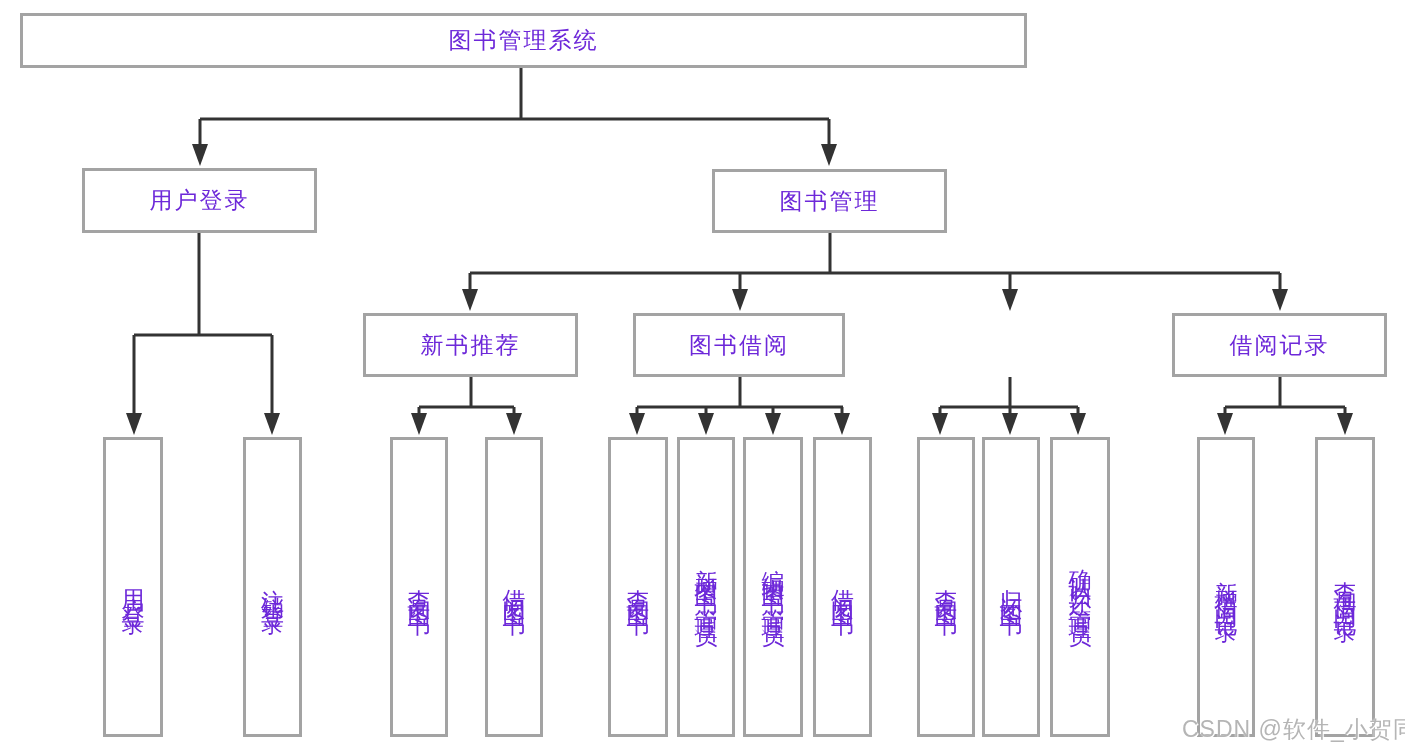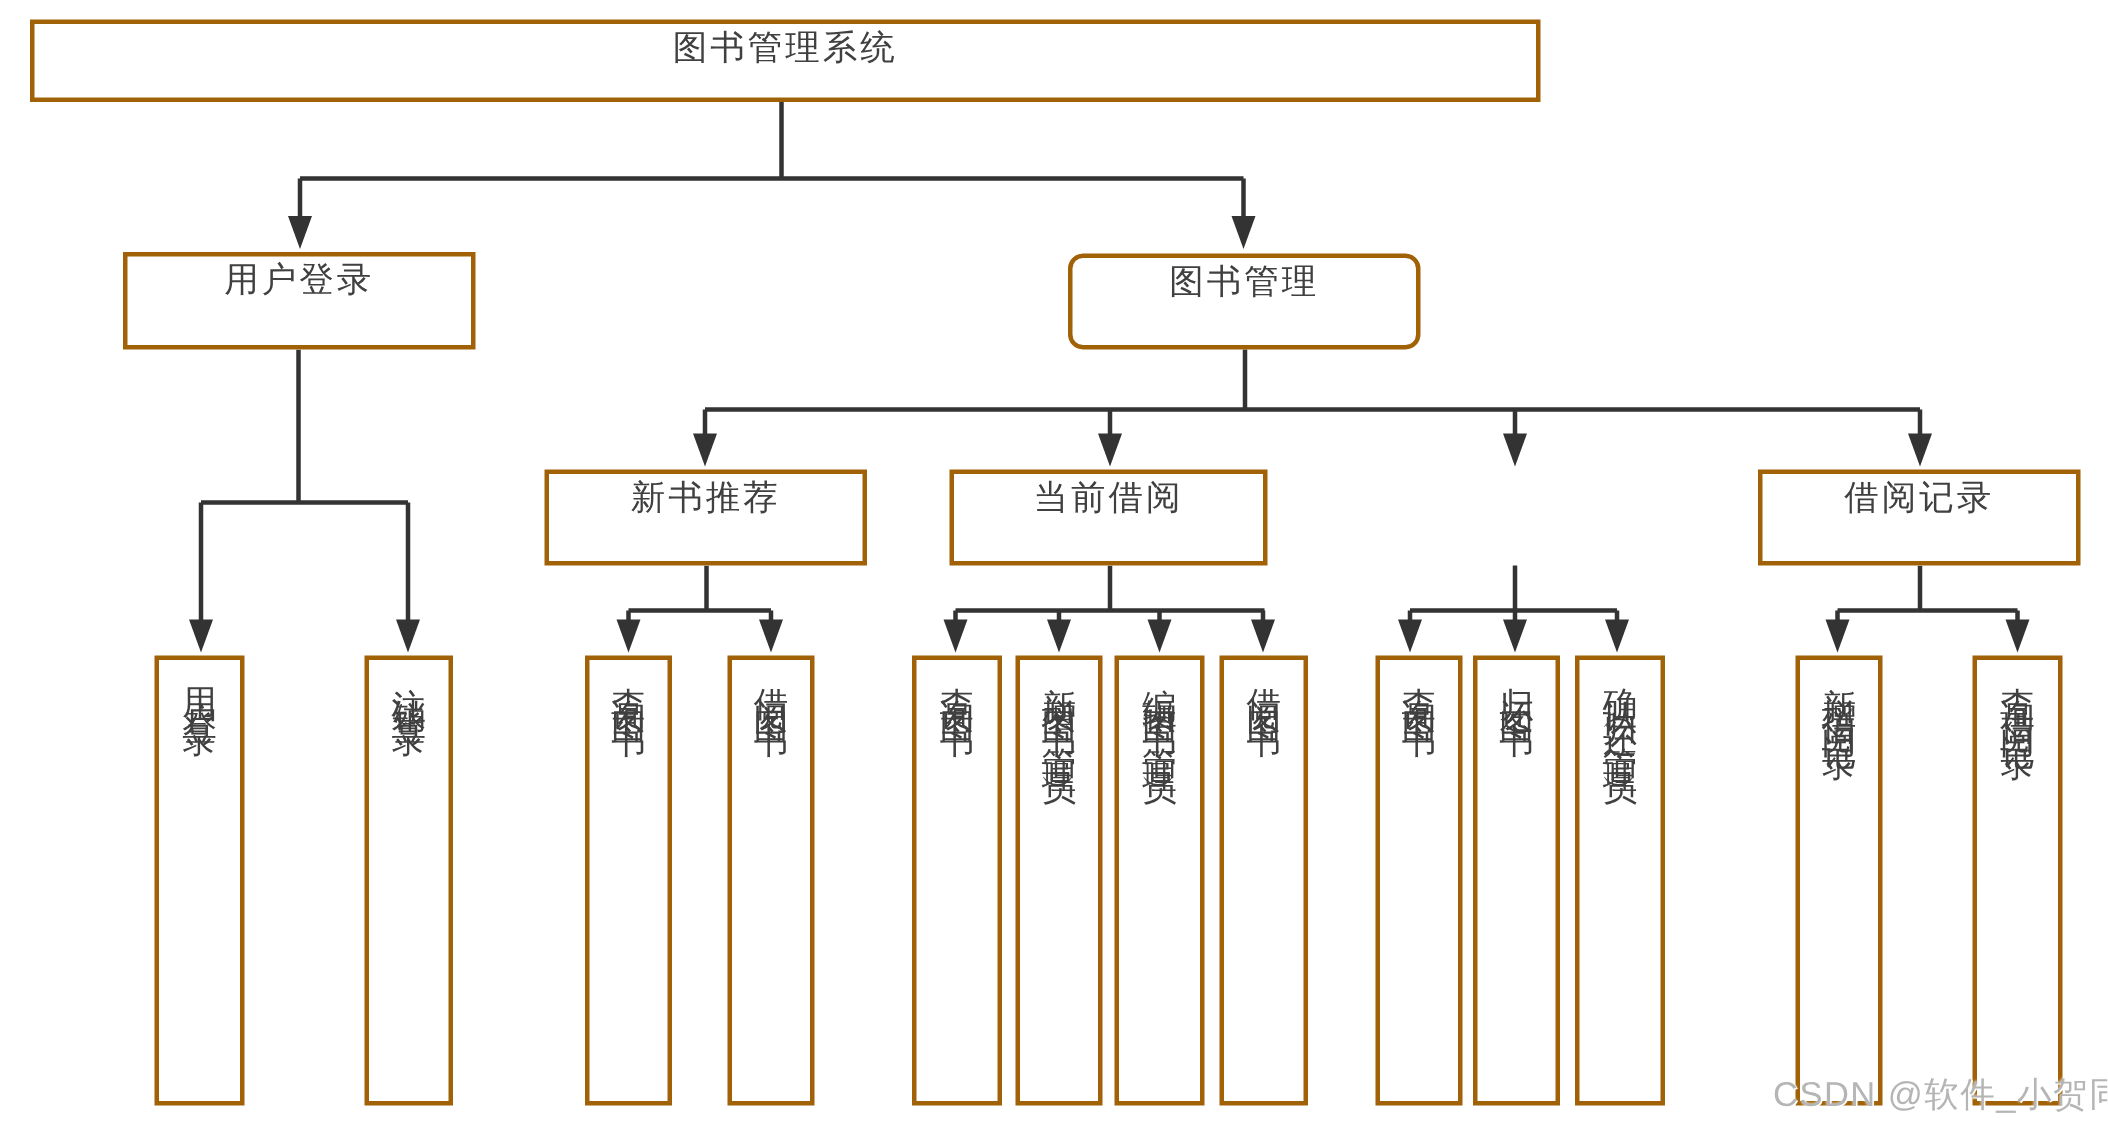--- a/index.html
+++ b/index.html
@@ -8,43 +8,43 @@
     width: 1405px;
     height: 747px;
     background: #ffffff;
     font-family: "Liberation Sans", sans-serif;
     overflow: hidden;
   }
   #wires { position: absolute; left: 0; top: 0; width: 1405px; height: 747px; }
   .node {
     position: absolute;
     box-sizing: border-box;
-    border: 3px solid #a16207;
+    border: 3px solid #a3a3a3;
     background: #ffffff;
     display: flex;
-    align-items: flex-start;
+    align-items: center;
     justify-content: center;
-    color: #404040;
+    color: #6d28d9;
   }
   .hlabel {
     font-size: 23px;
     letter-spacing: 2px;
     white-space: nowrap;
   }
   .vlabel {
     writing-mode: vertical-rl;
     font-size: 23px;
     letter-spacing: 8px;
     line-height: 1;
     white-space: nowrap;
   }
   
   .n-root   { left: 20px;  top: 13px;  width: 1007px; height: 55px; }
   .n-l2a    { left: 82px;  top: 168px; width: 235px;  height: 65px; }
-  .n-l2b    { left: 712px; top: 169px; width: 235px;  height: 64px; border-radius: 10px; }
+  .n-l2b    { left: 712px; top: 169px; width: 235px;  height: 64px; }
   .n-l3a    { left: 363px; top: 313px; width: 215px;  height: 64px; }
   .n-l3b    { left: 633px; top: 313px; width: 212px;  height: 64px; }
   .n-l3c    { left: 901px; top: 313px; width: 217px;  height: 64px; }
   .n-l3d    { left: 1172px;top: 313px; width: 215px;  height: 64px; }
   .leaf     { top: 437px; height: 300px; }
   .n-g1a { left: 103px;  width: 60px; }
   .n-g1b { left: 243px;  width: 59px; }
   .n-g2a { left: 390px;  width: 58px; }
   .n-g2b { left: 485px;  width: 58px; }
   .n-g3a { left: 608px;  width: 60px; }
@@ -117,21 +117,21 @@
     <span class="hlabel">用户登录</span>
   </div>
   <div class="node n-l2b">
     <span class="hlabel">图书管理</span>
   </div>
 
   <div class="node n-l3a">
     <span class="hlabel">新书推荐</span>
   </div>
   <div class="node n-l3b">
-    <span class="hlabel">当前借阅</span>
+    <span class="hlabel">图书借阅</span>
   </div>
   <div class="node n-l3d">
     <span class="hlabel">借阅记录</span>
   </div>
 
   <div class="node leaf n-g1a">
     <span class="vlabel">用户登录</span>
   </div>
   <div class="node leaf n-g1b">
     <span class="vlabel">注销登录</span>

